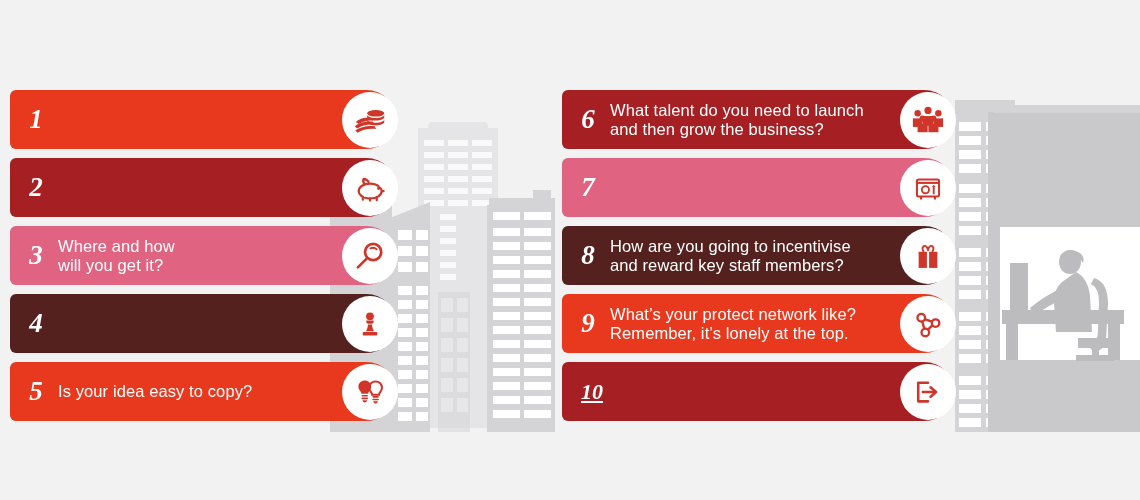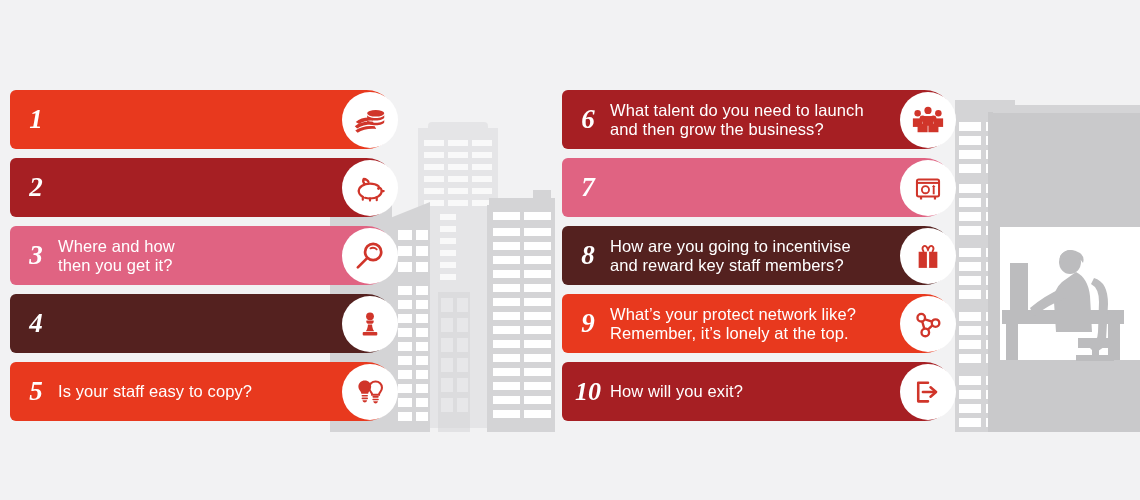--- a/index.html
+++ b/index.html
@@ -36,21 +36,21 @@
     color:#ffffff;
     font-family:"Liberation Serif", serif;
     font-style:italic;
     font-weight:bold;
     font-size:27px;
     line-height:1;
     letter-spacing:0px;
     padding-left:4px;
     box-sizing:border-box;
   }
-  .bar-num.wide{font-size:26px;width:48px;}
+  .bar-num.wide{font-size:22px;width:56px;text-decoration:underline;}
 
   .bar-text{
     flex:1 1 auto;
     color:#ffffff;
     font-size:16.5px;
     line-height:19px;
     letter-spacing:0.1px;
     padding-right:58px;
     box-sizing:border-box;
     white-space:pre-line;
@@ -303,21 +303,21 @@
       <path d="M33 23.4h2.2"></path>
       <path d="M14 15.6c-1.6-1.6-2-4-1-5.8 2.4.2 4.5 1.6 5.4 3.6"></path>
       </g>
             <circle cx="29.5" cy="20.5" r="1.6" fill="#d0352a"></circle>
           </svg>
         </div>
       </div>
       <div class="bar pink" style="background: rgb(224, 99, 130);">
         <div class="bar-num">3</div>
         <div class="bar-text">Where and how
-then you get it?</div>
+will you get it?</div>
         <div class="bar-icon">
           <svg viewBox="0 0 40 40" width="36" height="36">
             <g fill="none" stroke="#d0352a" stroke-width="3" stroke-linecap="round">
       <circle cx="23.5" cy="15.5" r="9"></circle>
       <path d="M16.8 22.4 6.5 32.6"></path>
       </g>
             <path d="M20.5 11.5a6.4 6.4 0 0 1 7 1.2" fill="none" stroke="#d0352a" stroke-width="2" stroke-linecap="round"></path>
           </svg>
         </div>
       </div>
@@ -329,21 +329,21 @@
       <circle cx="20" cy="11" r="4.6"></circle>
       <path d="M15.8 16h8.4c.6 1.7-.3 3-1.6 3.8h-5.2c-1.3-.8-2.2-2.1-1.6-3.8z"></path>
       <path d="M17.6 20.6h4.8c.2 3.4 1 6 2.6 8h-10c1.6-2 2.4-4.6 2.6-8z"></path>
       <rect x="11.4" y="29.4" width="17.2" height="4.2" rx="1.2"></rect>
       </g>
           </svg>
         </div>
       </div>
       <div class="bar" style="background: rgb(232, 57, 30);">
         <div class="bar-num">5</div>
-        <div class="bar-text">Is your staff easy to copy?</div>
+        <div class="bar-text">Is your idea easy to copy?</div>
         <div class="bar-icon">
           <svg viewBox="0 0 40 40" width="36" height="36">
             <g fill="#d0352a">
       <path d="M14.2 7.2c4 0 7.1 3 7.1 6.8 0 2.5-1.2 4-2.2 5.3-.7.9-1.1 1.6-1.1 2.6h-7.6c0-1-.4-1.7-1.1-2.6-1-1.3-2.2-2.8-2.2-5.3 0-3.8 3.1-6.8 7.1-6.8z"></path>
       <rect x="10.6" y="23.2" width="7.2" height="1.9" rx=".9"></rect>
       <rect x="10.6" y="26.2" width="7.2" height="1.9" rx=".9"></rect>
       <path d="M11.6 29.3h5.2c-.4 1.6-1.5 2.5-2.6 2.5s-2.2-.9-2.6-2.5z"></path>
       </g>
       <g fill="none" stroke="#d0352a" stroke-width="2.3">
       <path d="M26.2 8.4c4 0 7.1 3 7.1 6.8 0 2.5-1.2 4-2.2 5.3-.7.9-1.1 1.6-1.1 2.6h-7.6c0-1-.4-1.7-1.1-2.6-1-1.3-2.2-2.8-2.2-5.3 0-3.8 3.1-6.8 7.1-6.8z"></path>
@@ -429,21 +429,20 @@
       <g fill="#ffffff" stroke="#d0352a" stroke-width="2.6">
       <circle cx="12.5" cy="13" r="4.2"></circle>
       <circle cx="28.4" cy="19" r="4.2"></circle>
       <circle cx="17" cy="29.4" r="4.2"></circle>
       </g>
           </svg>
         </div>
       </div>
       <div class="bar" style="background: rgb(166, 31, 35);">
         <div class="bar-num wide">10</div>
-        <div class="bar-text">How will you exit?</div>
         <div class="bar-icon">
           <svg viewBox="0 0 40 40" width="34" height="34">
             <g fill="none" stroke="#d0352a" stroke-width="3" stroke-linejoin="round" stroke-linecap="round">
       <path d="M20 9H8.5v22H20"></path>
       <path d="M14 20h14"></path>
       <path d="M23 14.5 29.5 20 23 25.5"></path>
       </g>
           </svg>
         </div>
       </div>

